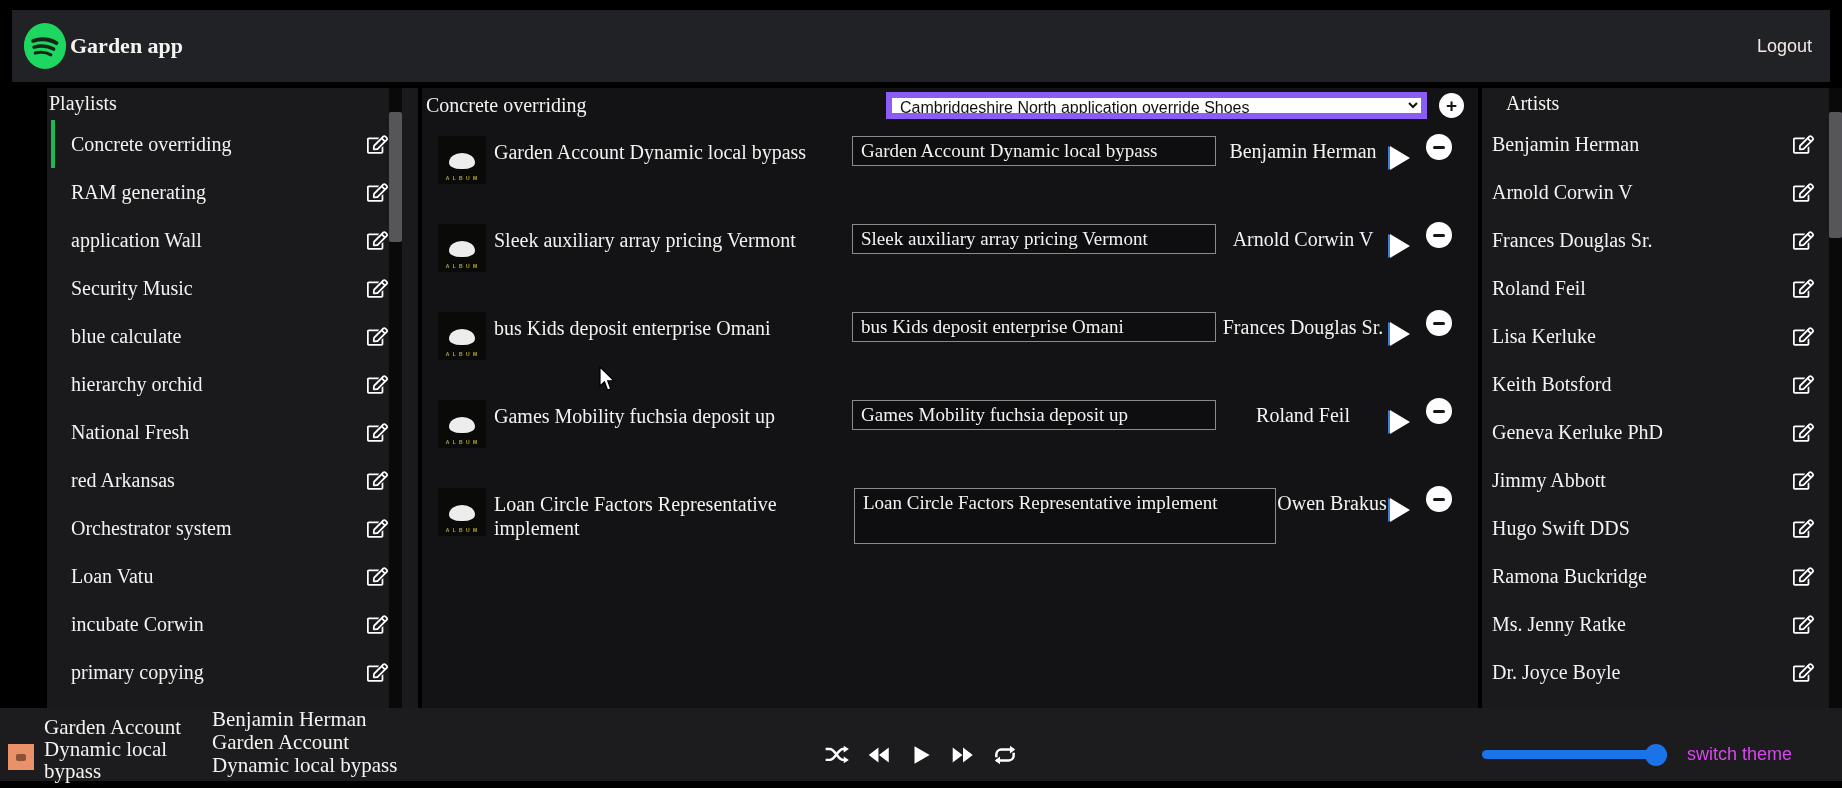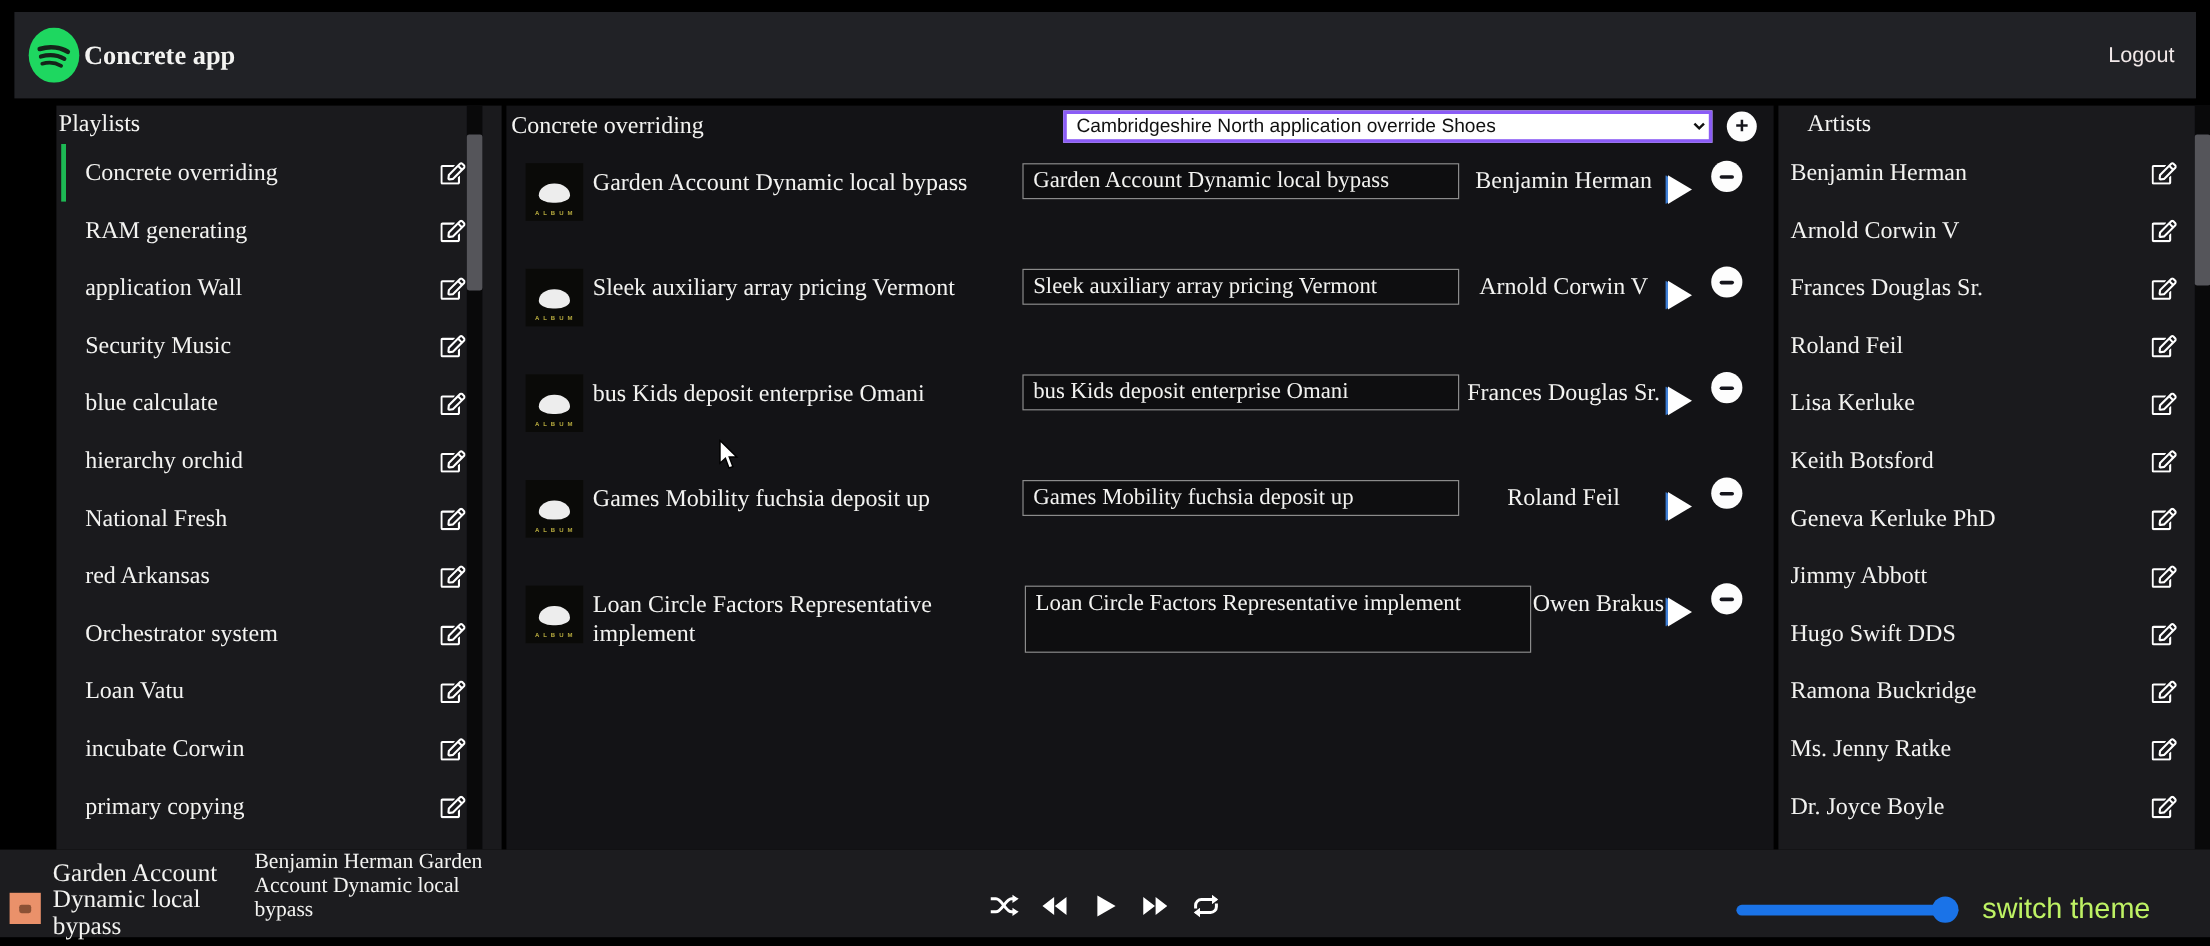--- a/index.html
+++ b/index.html
@@ -37,21 +37,21 @@
 
   .vscroll { position:absolute; top:0; bottom:0; width:13px; background:#09090a; }
   .vscroll .thumb { position:absolute; left:0; width:13px; background:#55555a; border-radius:2px; }
   .panel-left  .vscroll { right:16px; }
   .panel-right .vscroll { right:0; }
 
   
   .mid-header { display:flex; align-items:center; height:30px; margin-top:2px; padding-right:14px; gap:12px; }
   .mid-header h2 { margin-right:auto; }
   .album-select { width:541px; height:27px; background:#ffffff; color:#111;
-                  font-family:"Liberation Sans", sans-serif; font-size:16px; border:3px solid #8b5cf6;
+                  font-family:"Liberation Sans", sans-serif; font-size:16px; border:6px solid #8b5cf6;
                   padding:0 4px; }
   .plus-btn { width:25px; height:25px; border-radius:50%; background:#fdfdfd; border:none; cursor:pointer;
               color:#15151c; font:bold 19px/23px "Liberation Sans", sans-serif; text-align:center; flex:none; }
 
   
   .tracks { margin-top:12px; }
   .track-row { display:flex; align-items:flex-start; margin-bottom:30px; min-height:58px; }
   .album-thumb { width:48px; height:48px; margin:4px 0 0 12px; background:#0a0a08; position:relative; flex:none; }
   .album-thumb::before { content:""; position:absolute; left:11px; top:17px; width:26px; height:16px;
                          background:#ededed; border-radius:50% 50% 46% 46% / 62% 62% 40% 40%; }
@@ -73,50 +73,50 @@
                margin-left:16px; margin-top:0; position:relative; flex:none; }
   .minus-bar { position:absolute; left:7px; top:11.5px; width:12px; height:3.5px; background:#15151c; border-radius:2px; }
 
   
   .footer { position:absolute; left:0; right:0; top:708px; height:73px; background:#1c1c1f; }
   .now-playing { position:absolute; left:0; top:0; display:flex; }
   .np-thumb { width:26px; height:26px; background:#ea916a; margin:36px 0 0 8px; flex:none; position:relative; }
   .np-thumb::before { content:""; position:absolute; left:8px; top:10px; width:10px; height:7px;
                       background:rgba(60,30,10,.55); border-radius:2px; }
   .np-title { width:152px; margin-left:10px; margin-top:8px; font-size:21px; line-height:1.05; }
-  .np-artist { width:205px; margin-left:16px; margin-top:0px; font-size:18px; line-height:1.1; }
+  .np-artist { width:205px; margin-left:16px; margin-top:0px; font-size:21px; line-height:1.1; }
 
   .controls { position:absolute; left:50%; top:34px; transform:translateX(-50%); display:flex; gap:16px; align-items:center; }
   .ctl-btn { background:none; border:none; cursor:pointer; padding:0; line-height:0; }
   .ctl-btn svg { width:26px; height:26px; }
   .ctl-stroke { stroke:#fff; stroke-width:2.3; fill:none; }
   .ctl-fill { fill:#fff; }
 
   .theme-control { position:absolute; right:50px; top:36px; display:flex; align-items:center; gap:20px; }
   .volume { -webkit-appearance:none; appearance:none; width:185px; height:9px; border-radius:5px;
             background:#1a73e8; outline:none; }
   .volume::-webkit-slider-thumb { -webkit-appearance:none; appearance:none; width:22px; height:22px;
             border-radius:50%; background:#1a73e8; border:none; }
   .volume::-moz-range-thumb { width:22px; height:22px; border-radius:50%; background:#1a73e8; border:none; }
   .volume::-moz-range-track { height:9px; border-radius:5px; background:#1a73e8; }
-  .theme-label { font-family:"Liberation Sans", sans-serif; font-size:24px; color:#bef264; }
+  .theme-label { font-family:"Liberation Sans", sans-serif; font-size:18px; color:#d946ef; }
 
   .cursor { position:absolute; left:599px; top:366px; width:17px; height:26px; z-index:50; pointer-events:none; }
 </style>
 </head>
 <body>
 
 <header class="topbar">
   <svg class="logo" viewBox="0 0 24 24">
     <ellipse cx="12" cy="12" rx="11" ry="12" fill="#1ed760"></ellipse>
     <path d="M5.8 9.3c4.2-1.3 8.9-.8 12.2 1.2" stroke="#15241a" stroke-width="2" fill="none" stroke-linecap="round"></path>
     <path d="M6.3 12.6c3.5-1 7.4-.6 10.2 1" stroke="#15241a" stroke-width="1.8" fill="none" stroke-linecap="round"></path>
     <path d="M6.9 15.7c2.8-.8 5.9-.4 8.2.9" stroke="#15241a" stroke-width="1.6" fill="none" stroke-linecap="round"></path>
   </svg>
-  <span class="app-title">Concrete app</span>
+  <span class="app-title">Garden app</span>
   <button class="logout">Logout</button>
 </header>
 
 <div class="main">
 
   <section class="panel panel-left">
     <h2>Playlists</h2>
     <div class="list">
 
         <div class="row plist-item selected">

